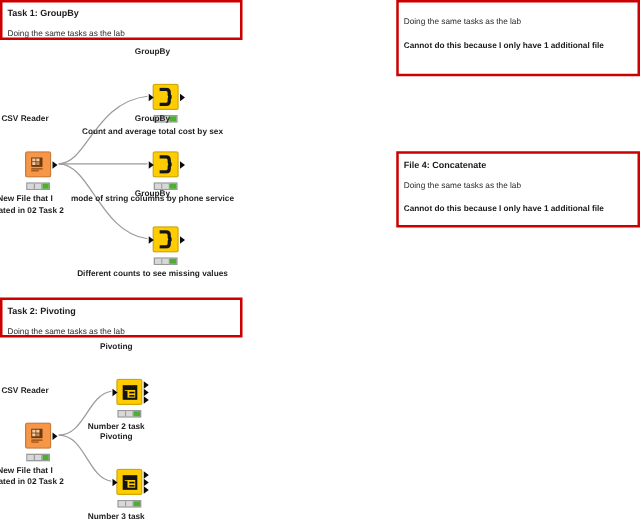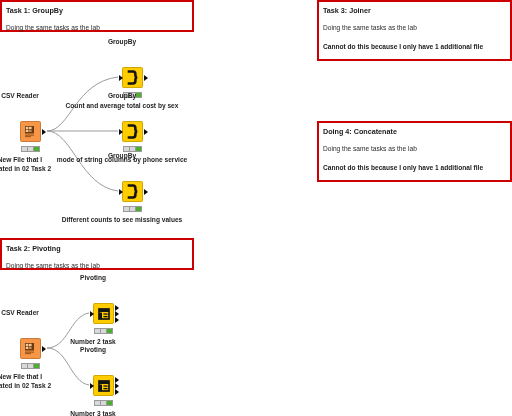--- a/index.html
+++ b/index.html
@@ -141,27 +141,26 @@
     <path d="M 47 348 C 68 348 70 316 89 313" fill="none" stroke="#9b9b9b" stroke-width="1"></path>
     <path d="M 47 348 C 68 348 70 382 89 385" fill="none" stroke="#9b9b9b" stroke-width="1"></path>
   </svg>
 
   <div class="annotation" style="left:0px; top:0px; width:194px; height:32px;">
     <div class="anno-title">Task 1: GroupBy</div>
     <div class="anno-text">Doing the same tasks as the lab</div>
   </div>
 
   <div class="annotation" style="left:317px; top:0px; width:195px; height:61px;">
-    <div class="anno-title">Task 3: Joiner</div>
     <div class="anno-text">Doing the same tasks as the lab</div>
     <div class="anno-text bold">Cannot do this because I only have 1 additional file</div>
   </div>
 
   <div class="annotation" style="left:317px; top:121px; width:195px; height:61px;">
-    <div class="anno-title">Doing 4: Concatenate</div>
+    <div class="anno-title">File 4: Concatenate</div>
     <div class="anno-text">Doing the same tasks as the lab</div>
     <div class="anno-text bold">Cannot do this because I only have 1 additional file</div>
   </div>
 
   <div class="annotation" style="left:0px; top:238px; width:194px; height:32px;">
     <div class="anno-title">Task 2: Pivoting</div>
     <div class="anno-text">Doing the same tasks as the lab</div>
   </div>
 
   <div class="node" style="left:20px; top:121px;">

